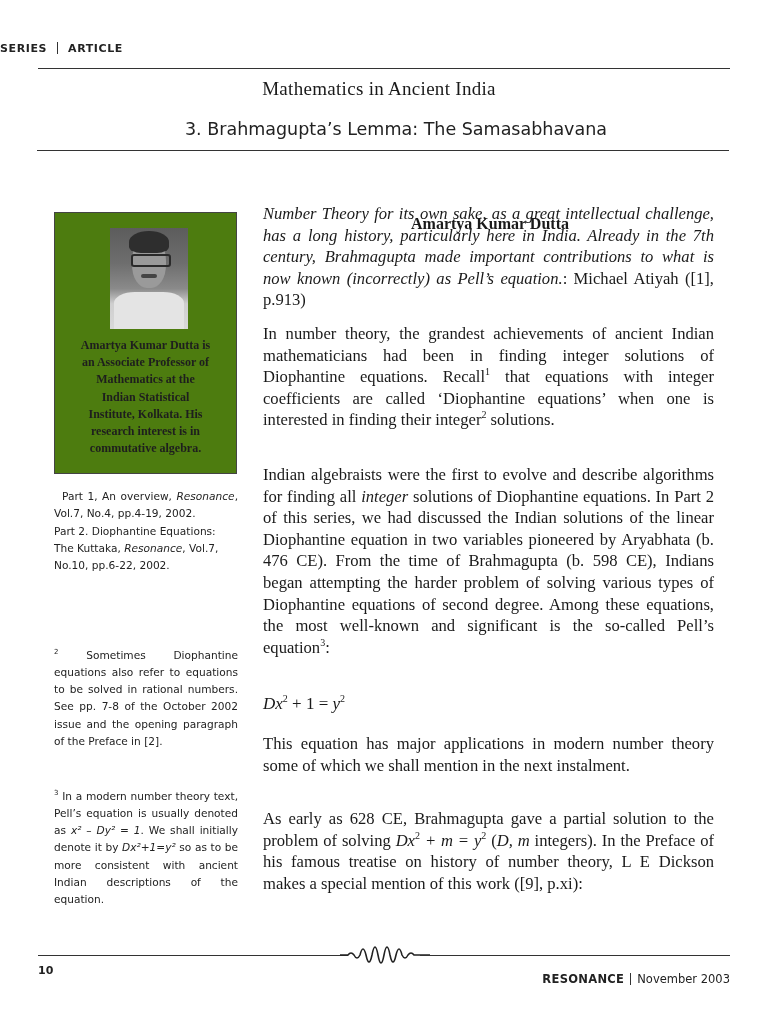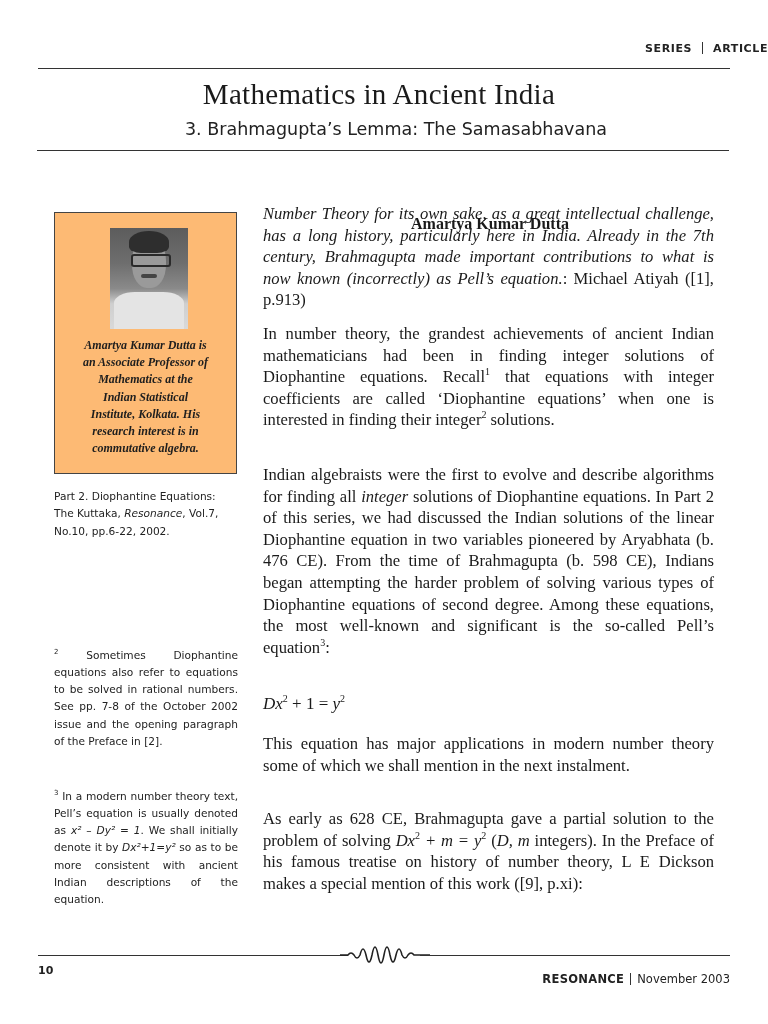--- a/index.html
+++ b/index.html
@@ -1,25 +1,25 @@
 <!DOCTYPE html>
 <html><head>
 <meta charset="utf-8">
 <style>
   html, body { margin:0; padding:0; }
   body { width:768px; height:1024px; background:#ffffff; position:relative; overflow:hidden; color:#1a1a1a; }
   .abs { position:absolute; }
-  .series { left:0; width:768px; top:42px; text-align:right; font-family:"DejaVu Sans", sans-serif; font-weight:bold; font-size:11px; letter-spacing:0.6px; color:#222; }
+  .series { left:0; width:768px; top:42px; text-align:left; font-family:"DejaVu Sans", sans-serif; font-weight:bold; font-size:11px; letter-spacing:0.6px; color:#222; }
   .series .sep { display:inline-block; width:1px; height:12px; background:#333; vertical-align:-2px; margin:0 10px; }
   .rule { height:0; border-top:1.5px solid #333; }
-  .title { left:0; width:758px; top:78px; text-align:center; font-family:"Liberation Serif", serif; font-size:29px; color:#1a1a1a; letter-spacing:0.3px; }
+  .title { left:0; width:758px; top:78px; text-align:center; font-family:"Liberation Serif", serif; font-size:19px; color:#1a1a1a; letter-spacing:0.3px; }
   .subtitle { left:0; width:768px; top:119px; text-align:center; font-family:"DejaVu Sans", sans-serif; font-size:17.5px; color:#222;margin-left:12px; }
   .author { left:255px; width:470px; top:167px; text-align:center; font-family:"Liberation Serif", serif; font-weight:bold; font-size:16px; color:#1a1a1a;margin-top:48px; }
 
-  .biobox { left:54px; top:212px; width:181px; height:260px; border:1.5px solid #444; background:#fdba74;font-style:italic; }
+  .biobox { left:54px; top:212px; width:181px; height:260px; border:1.5px solid #444; background:#4d7c0f; }
   .photo { left:55px; top:15px; width:78px; height:101px; background:linear-gradient(180deg,#5c5c5c 0%,#6e6e6e 35%,#8a8a8a 60%,#cfcfcf 75%,#d9d9d9 100%); }
   .photo .head { position:absolute; left:22px; top:8px; width:34px; height:52px; border-radius:48% 48% 44% 44%; background:#9a9a9a; }
   .photo .hair { position:absolute; left:19px; top:3px; width:40px; height:22px; border-radius:50% 50% 30% 30%; background:#2e2e2e; }
   .photo .glasses { position:absolute; left:21px; top:26px; width:36px; height:9px; border:2px solid #2a2a2a; border-radius:3px; }
   .photo .moustache { position:absolute; left:31px; top:46px; width:16px; height:4px; background:#444; border-radius:2px; }
   .photo .shirt { position:absolute; left:4px; top:64px; width:70px; height:37px; background:#e4e4e4; border-radius:30% 30% 0 0; }
   .biotext { left:0; top:124px; width:181px; text-align:center; font-family:"Liberation Serif", serif; font-weight:bold; font-size:12px; line-height:17.2px; color:#1e1e1e; }
 
   .side { left:54px; width:184px; font-family:"DejaVu Sans", sans-serif; font-size:10.6px; line-height:17.3px; color:#222; }
   .side p { margin:0; text-align:justify; }
@@ -65,20 +65,21 @@
     <div>an Associate Professor of</div>
     <div>Mathematics at the</div>
     <div>Indian Statistical</div>
     <div>Institute, Kolkata. His</div>
     <div>research interest is in</div>
     <div>commutative algebra.</div>
   </div>
 </div>
 
 <div class="abs side" style="top:488px;">
+  <p style="text-indent:8px;"><span>Part 1, An overview, </span><i>Resonance</i><span>, Vol.7, No.4, pp.4-19, 2002.</span></p>
   <p style="text-align:left;"><span>Part 2. Diophantine Equations: The Kuttaka, </span><i>Resonance</i><span>, Vol.7, No.10, pp.6-22, 2002.</span></p>
 </div>
 
 <div class="abs side" style="top:628px;margin-top:16px;">
   <p><sup>2</sup><span> Sometimes Diophantine equations also refer to equations to be solved in rational numbers. See pp. 7-8 of the October 2002 issue and the opening paragraph of the Preface in [2].</span></p>
 </div>
 
 <div class="abs side" style="top:785px;">
   <p><sup>3</sup><span> In a modern number theory text, Pell’s equation is usually denoted as </span><i>x² – Dy² = 1</i><span>. We shall initially denote it by </span><i>Dx²+1=y²</i><span> so as to be more consistent with ancient Indian descriptions of the equation.</span></p>
 </div>

